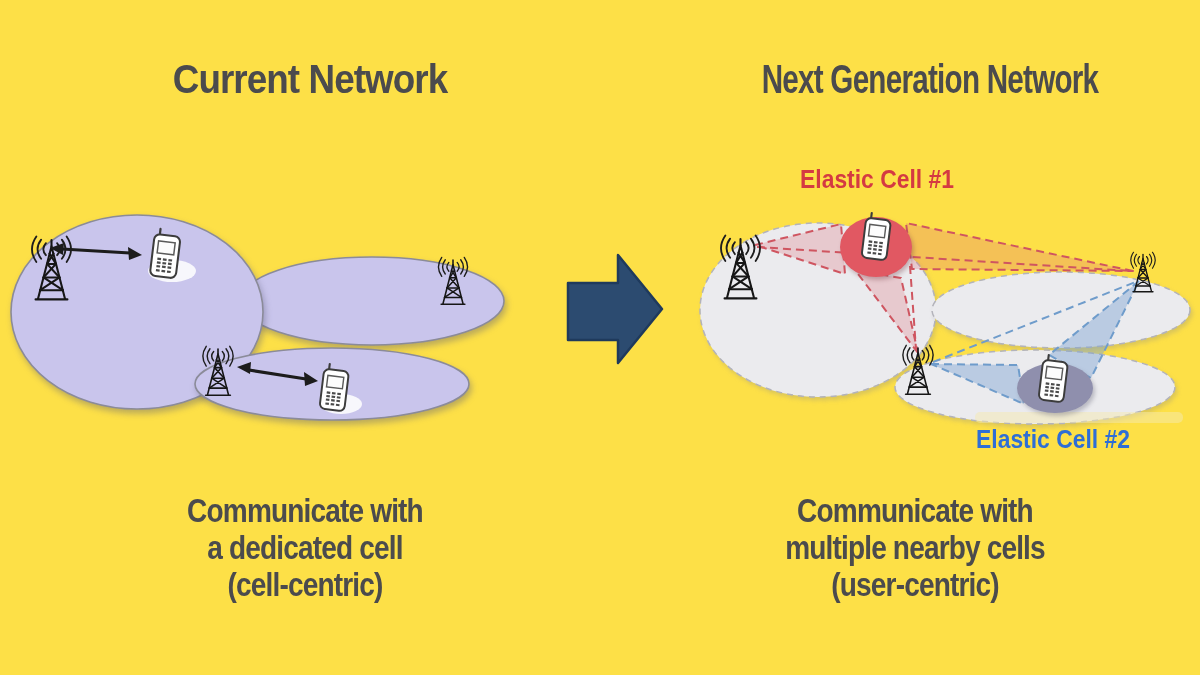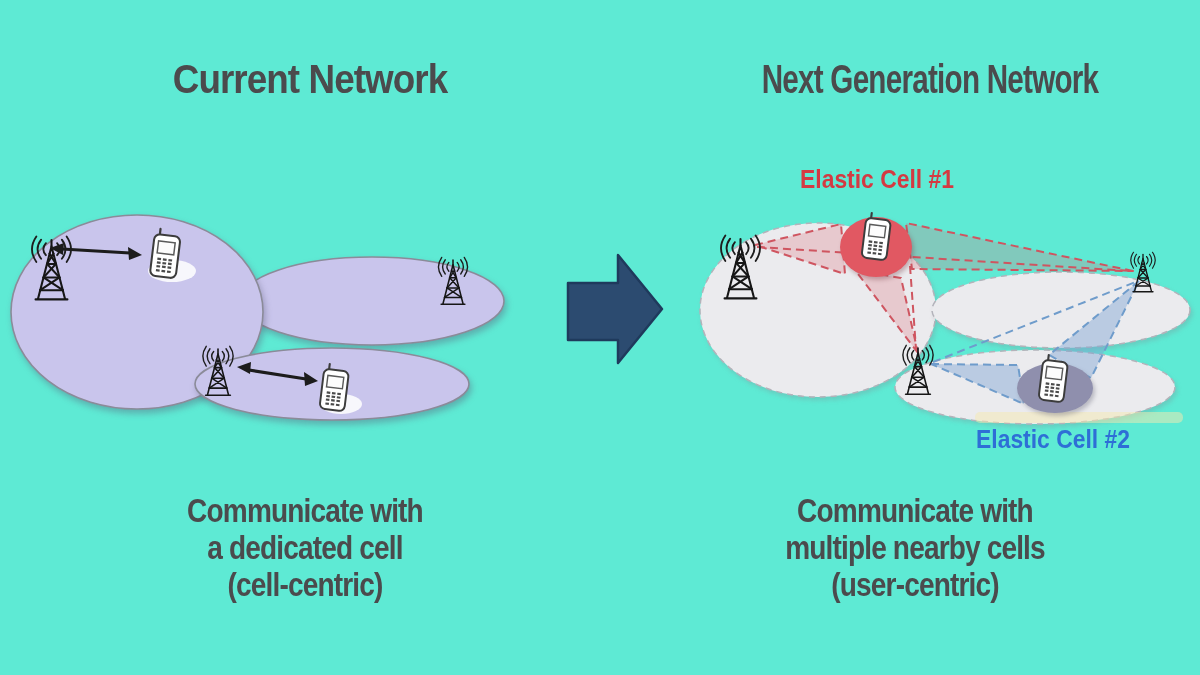--- a/index.html
+++ b/index.html
@@ -1,18 +1,18 @@
 <!DOCTYPE html>
 <html><head>
 <meta charset="utf-8">
 <style>
   html,body { margin:0; padding:0; background:#ffffff; }
   .stage {
     position:relative; width:1200px; height:675px; overflow:hidden;
-    background:#5eead4; font-family:"Liberation Sans", sans-serif;
+    background:#fde047; font-family:"Liberation Sans", sans-serif;
   }
   .stage svg.scene { position:absolute; left:0; top:0; }
 
   .t {
     position:absolute; font-weight:bold; color:#4b4b4d;
     text-align:center; white-space:nowrap;
     font-family:"Liberation Sans", sans-serif;
   }
   .title   { font-size:40px; letter-spacing:-1px; }
   .sx92 { transform:scaleX(.92); transform-origin:50% 50%; }

